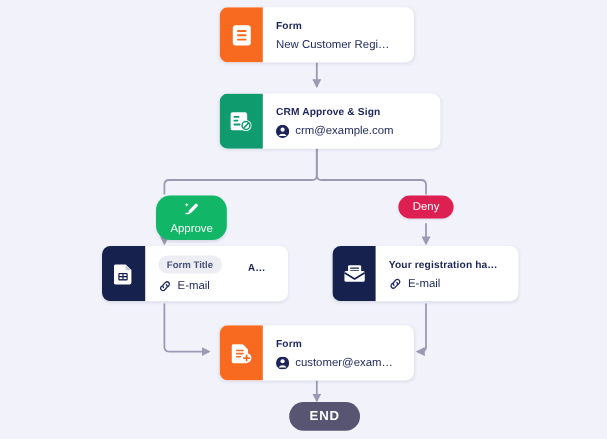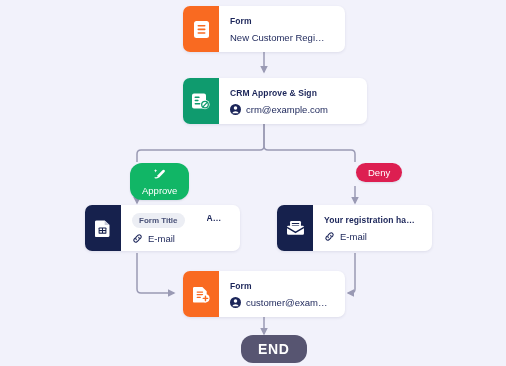--- a/index.html
+++ b/index.html
@@ -83,21 +83,21 @@
   }
 
   .node-sub-text {
     overflow: hidden;
     text-overflow: ellipsis;
     white-space: nowrap;
   }
 
   .title-row {
     display: flex;
-    align-items: flex-start;
+    align-items: flex-end;
     gap: 22px;
     min-width: 0;
   }
 
   .pill-label {
     background: #eceef4;
     color: #4a5278;
     font-size: 8px;
     font-weight: bold;
     border-radius: 9px;
@@ -128,21 +128,21 @@
   }
   .badge-approve { background: #11b666; }
   .badge-deny    { background: #dd1f51; }
 
   
   .end-pill {
     position: absolute;
     z-index: 3;
     background: #575571;
     color: #ffffff;
-    font-size: 14px;
+    font-size: 11px;
     font-weight: bold;
     letter-spacing: 0.7px;
     border-radius: 12px;
     padding: 6px 17px;
     text-align: center;
   }
 
   svg { display: block; }
 </style>
 </head>
@@ -223,21 +223,21 @@
       <svg width="13" height="13" viewBox="0 0 14 14">
         <path d="M2.2 11.6 c2.2 0.6 3.6 -0.4 4.4 -2.2" stroke="#ffffff" stroke-width="1.2" fill="none" stroke-linecap="round"></path>
         <path d="M4.2 9.6 L10.2 3.4 a1.5 1.5 0 0 1 2.2 2.1 L6.4 11.6 z" fill="#ffffff"></path>
         <path d="M2.8 2.2 l0.5 1.3 l1.3 0.5 l-1.3 0.5 l-0.5 1.3
                  l-0.5 -1.3 l-1.3 -0.5 l1.3 -0.5 z" fill="#ffffff"></path>
       </svg>
     </span>
     <span>Approve</span>
   </div>
 
-  <div class="badge badge-deny" style="left:332px; top:163px;margin-left:24px;">
+  <div class="badge badge-deny" style="left:332px; top:163px;">
     <span>Deny</span>
   </div>
 
   <div class="node" style="left:85px; top:205px; width:155px; height:46px;">
     <div class="node-icon ic-navy">
       <svg width="16" height="19" viewBox="0 0 16 19">
         <path d="M1.5 1.5 h8.2 l4.8 4.6 v10.4 a1.6 1.6 0 0 1 -1.6 1.6
                  h-11.4 a1.6 1.6 0 0 1 -1.6 -1.6 v-13.4
                  a1.6 1.6 0 0 1 1.6 -1.6 z" fill="#ffffff"></path>
         <path d="M9.7 1.5 L14.5 6.1 h-4.8 z" fill="#c8cbda"></path>

